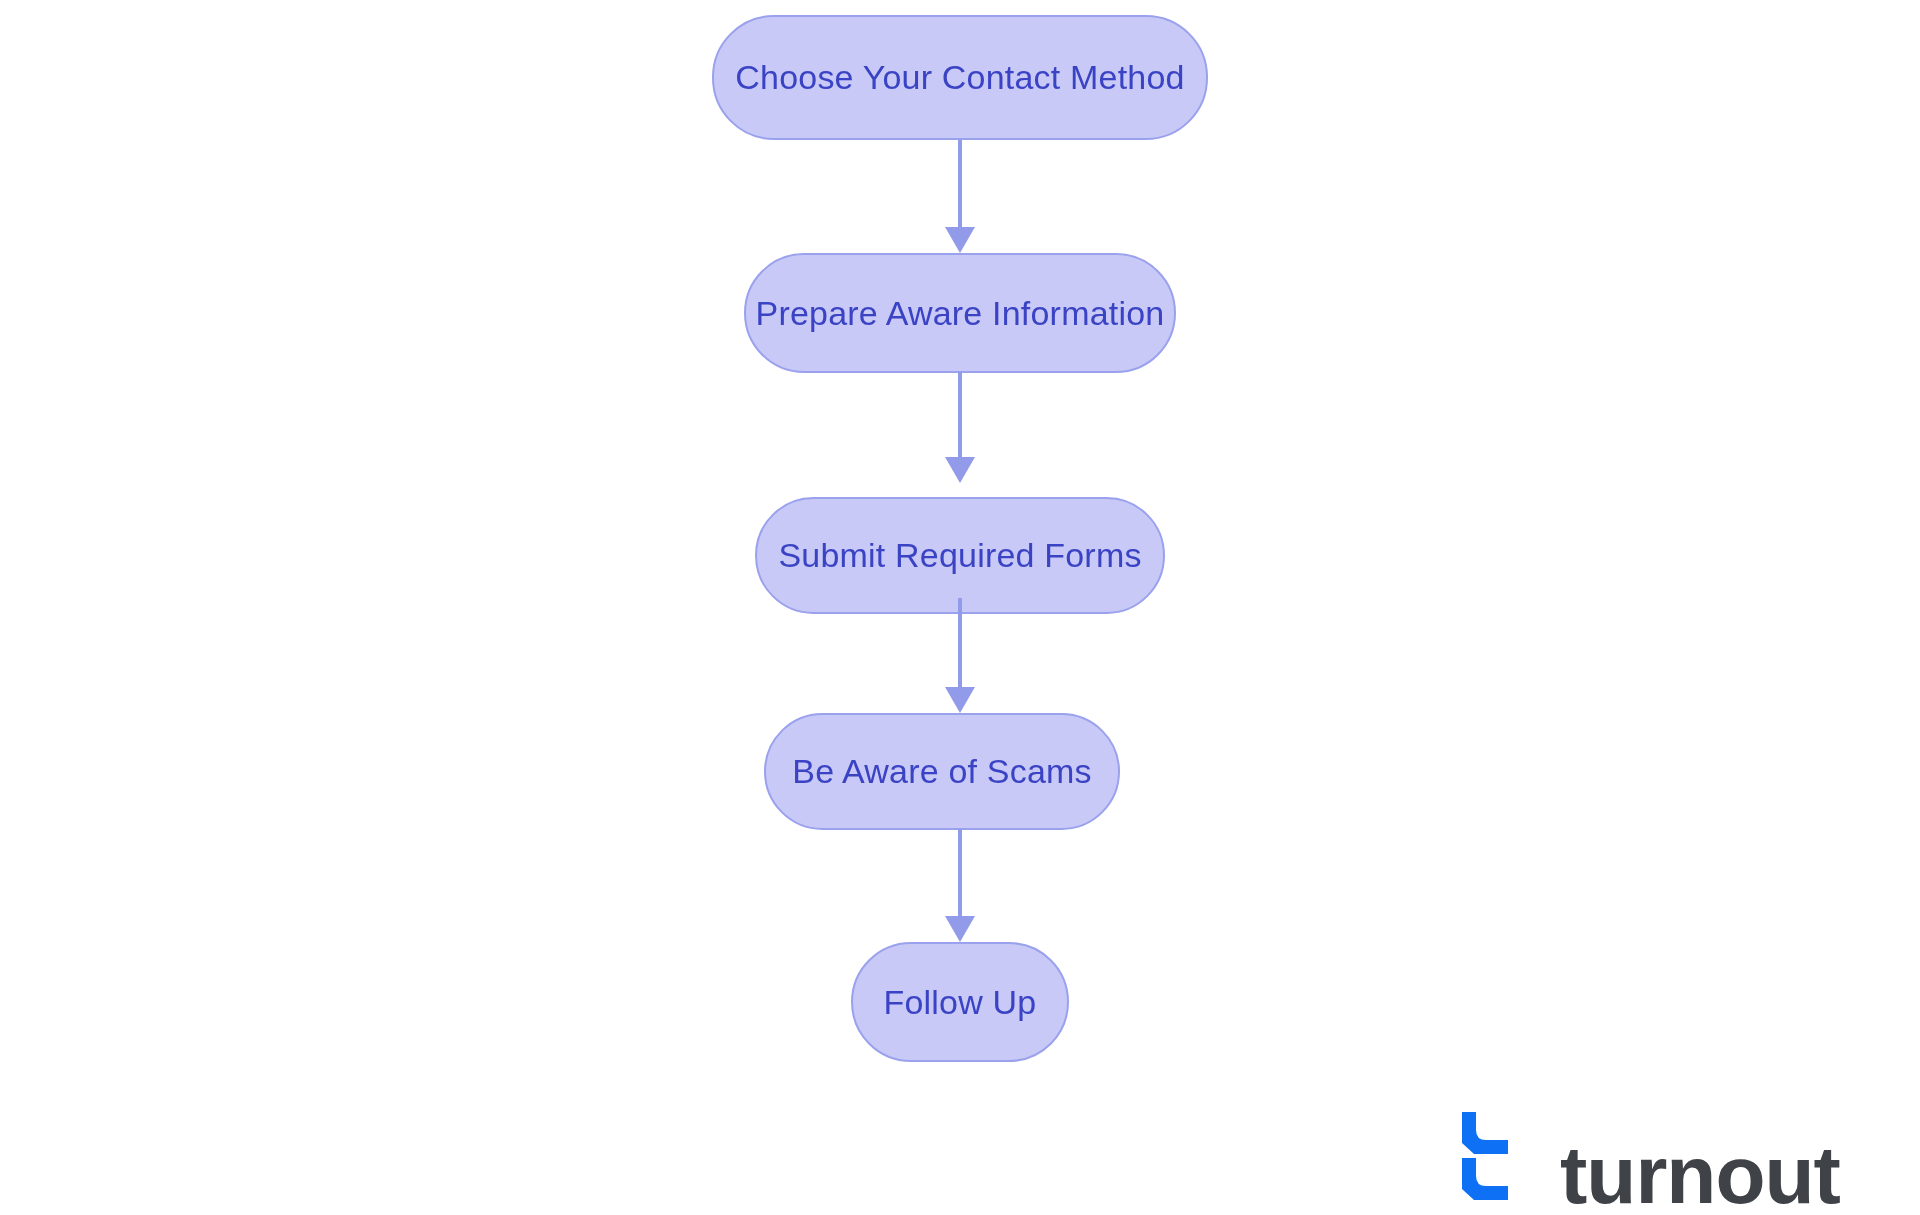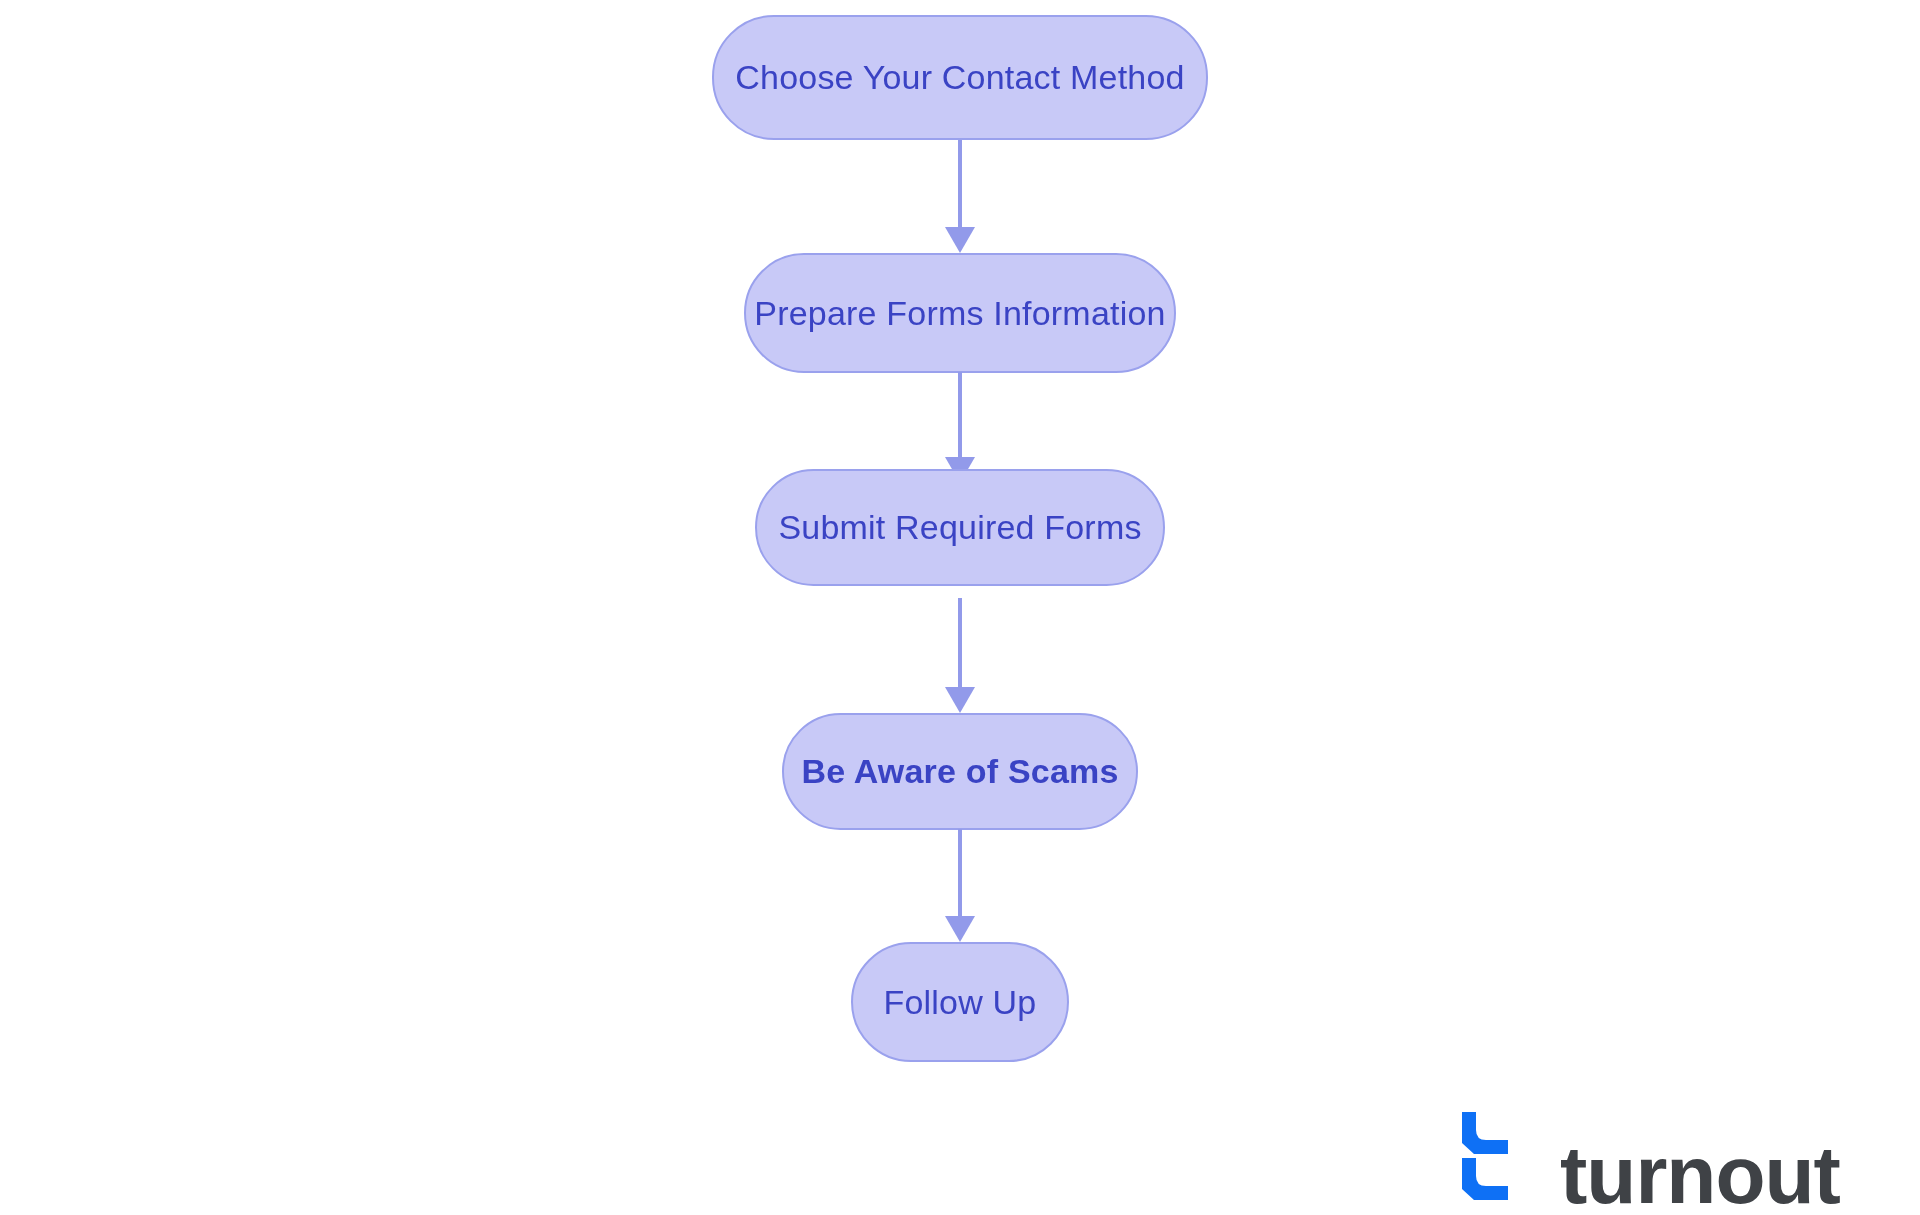--- a/index.html
+++ b/index.html
@@ -26,22 +26,22 @@
     border: 2px solid var(--node-border, #9aa1ed);
     border-radius: 62px;
     color: var(--node-text, #3a43c4);
     font-size: 34px;
     font-weight: 400;
     white-space: nowrap;
     letter-spacing: 0.2px;
   }
   .n1 { left: 712px; top: 15px;  width: 496px; height: 125px; }
   .n2 { left: 744px; top: 253px; width: 432px; height: 120px; }
-  .n3 { left: 755px; top: 469px; width: 410px; height: 117px; }
-  .n4 { left: 782px; top: 713px; width: 356px; height: 117px; font-weight: bold; }
+  .n3 { left: 755px; top: 497px; width: 410px; height: 117px; }
+  .n4 { left: 764px; top: 713px; width: 356px; height: 117px; }
   .n5 { left: 851px; top: 942px; width: 218px; height: 120px; text-align: center; }
 
   
   .connector {
     position: absolute;
     left: 945px;
     width: 30px;
     display: flex;
     flex-direction: column;
     align-items: center;
@@ -92,21 +92,21 @@
   <div class="node n1">
     <span>Choose Your Contact Method</span>
   </div>
 
   <div class="connector c1">
     <div class="shaft"></div>
     <div class="head"></div>
   </div>
 
   <div class="node n2">
-    <span>Prepare Forms Information</span>
+    <span>Prepare Aware Information</span>
   </div>
 
   <div class="connector c2">
     <div class="shaft"></div>
     <div class="head"></div>
   </div>
 
   <div class="node n3">
     <span>Submit Required Forms</span>
   </div>

